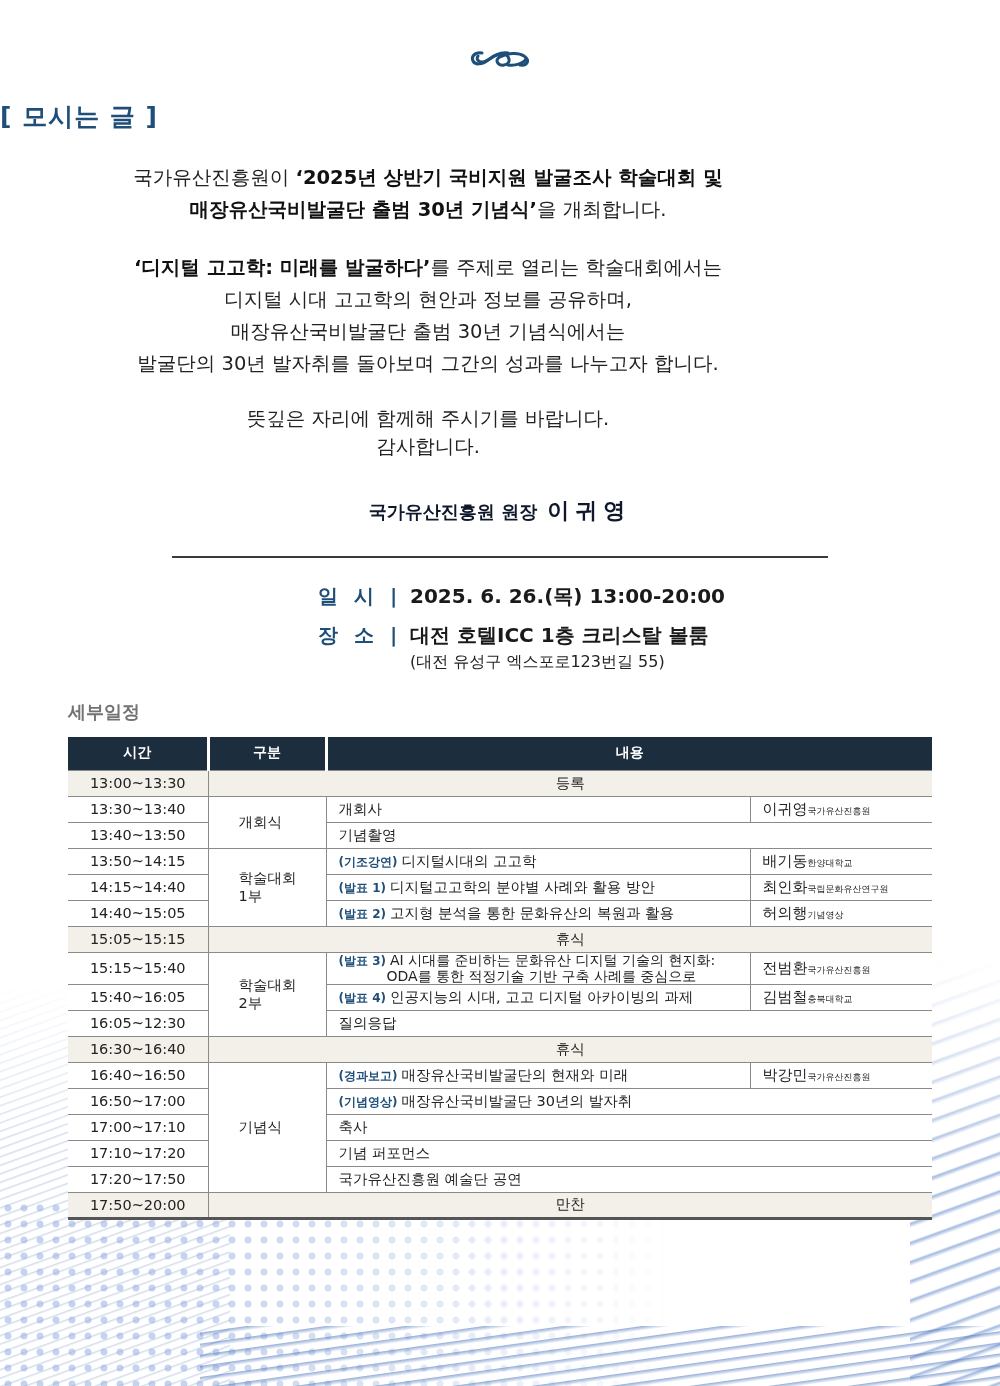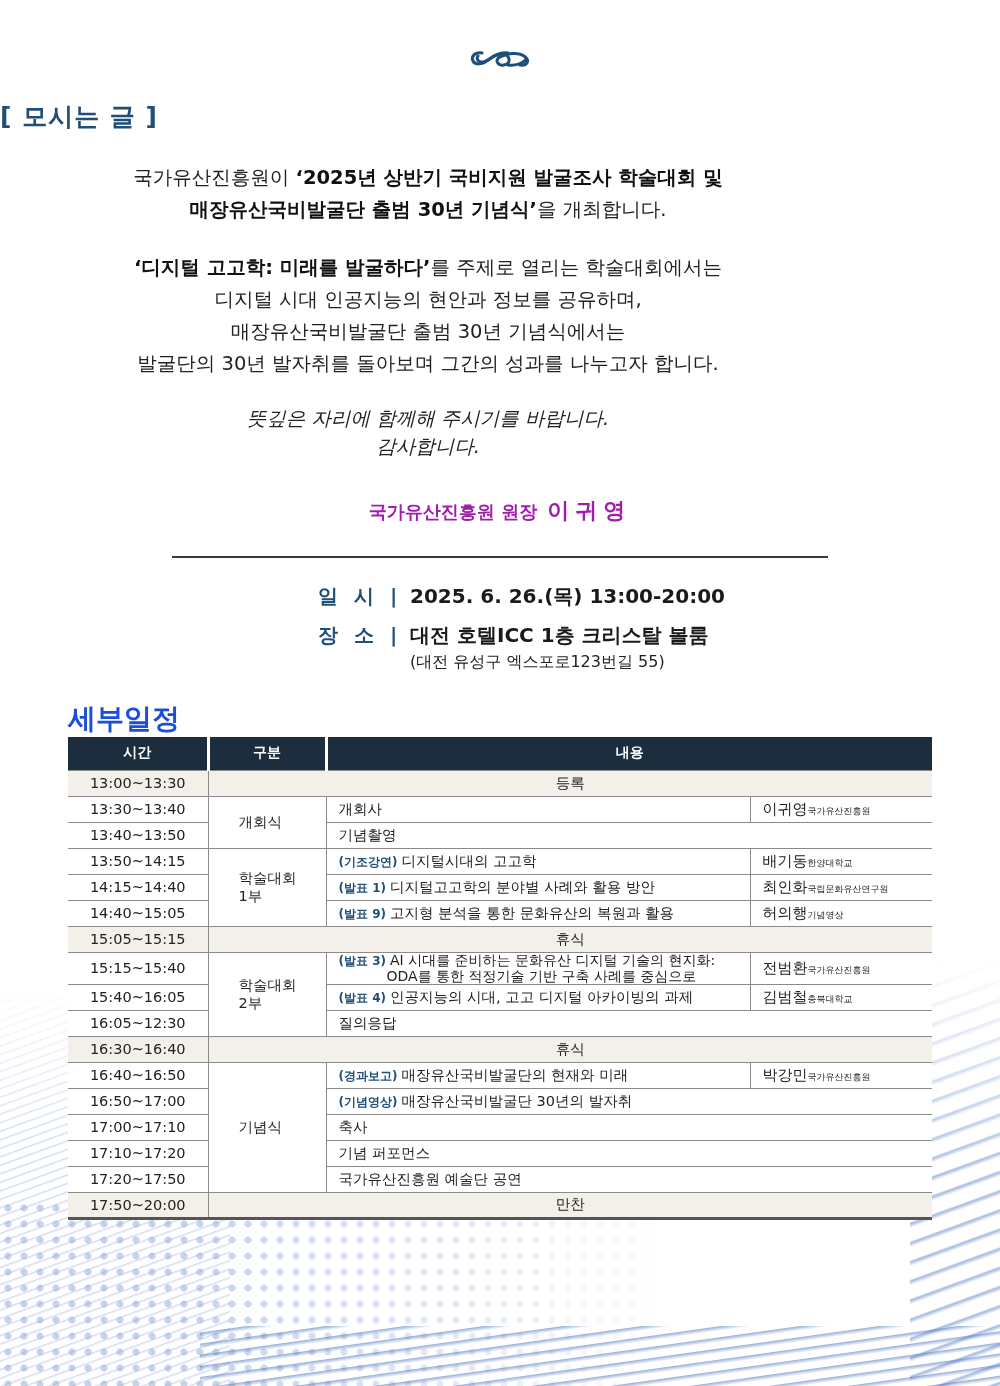--- a/index.html
+++ b/index.html
@@ -35,35 +35,35 @@
 
   .logo { position: absolute; left: 468px; top: 48px; width: 66px; height: 22px; }
   .title {
     position: absolute; left: 0; width: 1000px; top: 100px; text-align: left;
     font-size: 25px; font-weight: bold; color: #1f4e79; letter-spacing: 1px;
   }
   .para { position: absolute; left: 0; width: 856px; text-align: center; font-size: 19.5px; color: #222; line-height: 32px; }
   .para b { font-weight: bold; color: #111; }
   .p1 { top: 162px; }
   .p2 { top: 252px; }
-  .p3 { top: 405px; line-height: 28px; font-style: italic; }
-  .sign { position: absolute; left: 0; width: 1000px; top: 496px; text-align: center; color: #a21caf; font-weight: bold; }
+  .p3 { top: 405px; line-height: 28px; }
+  .sign { position: absolute; left: 0; width: 1000px; top: 496px; text-align: center; color: #0f172a; font-weight: bold; }
   .sign .org { font-size: 18px; }
   .sign .name { font-size: 22px; margin-left: 10px; letter-spacing: 6px; }
 
   .divider { position: absolute; left: 172px; width: 656px; top: 556px; height: 2px; background: #3a3a3a; }
 
   .info { position: absolute; left: 318px; font-size: 20px; font-weight: bold; color: #1a1a1a; }
   .info .lbl { color: #1f4e79; display: inline-block; width: 72px; letter-spacing: 16px; }
   .info .bar { color: #1f4e79; display: inline-block; width: 20px; }
   .info-date { top: 583px; }
   .info-place { top: 622px; }
   .info-addr { position: absolute; left: 410px; top: 652px; font-size: 16px; color: #222; }
 
-  .sched-title { position: absolute; left: 68px; top: 700px; font-size: 28px; font-weight: bold; color: #1d4ed8; }
+  .sched-title { position: absolute; left: 68px; top: 700px; font-size: 18px; font-weight: bold; color: #737373; }
 
   table.sched {
     position: absolute; left: 68px; top: 737px; width: 864px;
     border-collapse: collapse; font-size: 14.5px; color: #222; table-layout: fixed;
   }
   table.sched th {
     background: #1c2e3e; color: #fff; height: 33px; font-size: 14px; font-weight: bold;
     border-left: 3px solid #fff;
     margin-top: 16px;
   }
@@ -101,21 +101,21 @@
 
   <div class="title">[ 모시는 글 ]</div>
 
   <div class="para p1">
     <div><span>국가유산진흥원이 </span><b>‘2025년 상반기 국비지원 발굴조사 학술대회 및</b></div>
     <div><b>매장유산국비발굴단 출범 30년 기념식’</b><span>을 개최합니다.</span></div>
   </div>
 
   <div class="para p2">
     <div><b>‘디지털 고고학: 미래를 발굴하다’</b><span>를 주제로 열리는 학술대회에서는</span></div>
-    <div>디지털 시대 인공지능의 현안과 정보를 공유하며,</div>
+    <div>디지털 시대 고고학의 현안과 정보를 공유하며,</div>
     <div>매장유산국비발굴단 출범 30년 기념식에서는</div>
     <div>발굴단의 30년 발자취를 돌아보며 그간의 성과를 나누고자 합니다.</div>
   </div>
 
   <div class="para p3">
     <div>뜻깊은 자리에 함께해 주시기를 바랍니다.</div>
     <div>감사합니다.</div>
   </div>
 
   <div class="sign">
@@ -169,21 +169,21 @@
         <td class="tag-cell"><span class="tag">(기조강연)</span><span>디지털시대의 고고학</span></td>
         <td class="spk"><span>배기동</span><span class="aff">한양대학교</span></td>
       </tr>
       <tr>
         <td>14:15~14:40</td>
         <td class="tag-cell"><span class="tag">(발표 1)</span><span>디지털고고학의 분야별 사례와 활용 방안</span></td>
         <td class="spk"><span>최인화</span><span class="aff">국립문화유산연구원</span></td>
       </tr>
       <tr>
         <td>14:40~15:05</td>
-        <td class="tag-cell"><span class="tag">(발표 9)</span><span>고지형 분석을 통한 문화유산의 복원과 활용</span></td>
+        <td class="tag-cell"><span class="tag">(발표 2)</span><span>고지형 분석을 통한 문화유산의 복원과 활용</span></td>
         <td class="spk"><span>허의행</span><span class="aff">기념영상</span></td>
       </tr>
       <tr class="brk">
         <td>15:05~15:15</td>
         <td colspan="3">휴식</td>
       </tr>
       <tr>
         <td>15:15~15:40</td>
         <td rowspan="3" class="grp">학술대회<br>2부</td>
         <td class="tag-cell two-line"><span class="tag">(발표 3)</span><span>AI 시대를 준비하는 문화유산 디지털 기술의 현지화:</span><span class="l2">ODA를 통한 적정기술 기반 구축 사례를 중심으로</span></td>

